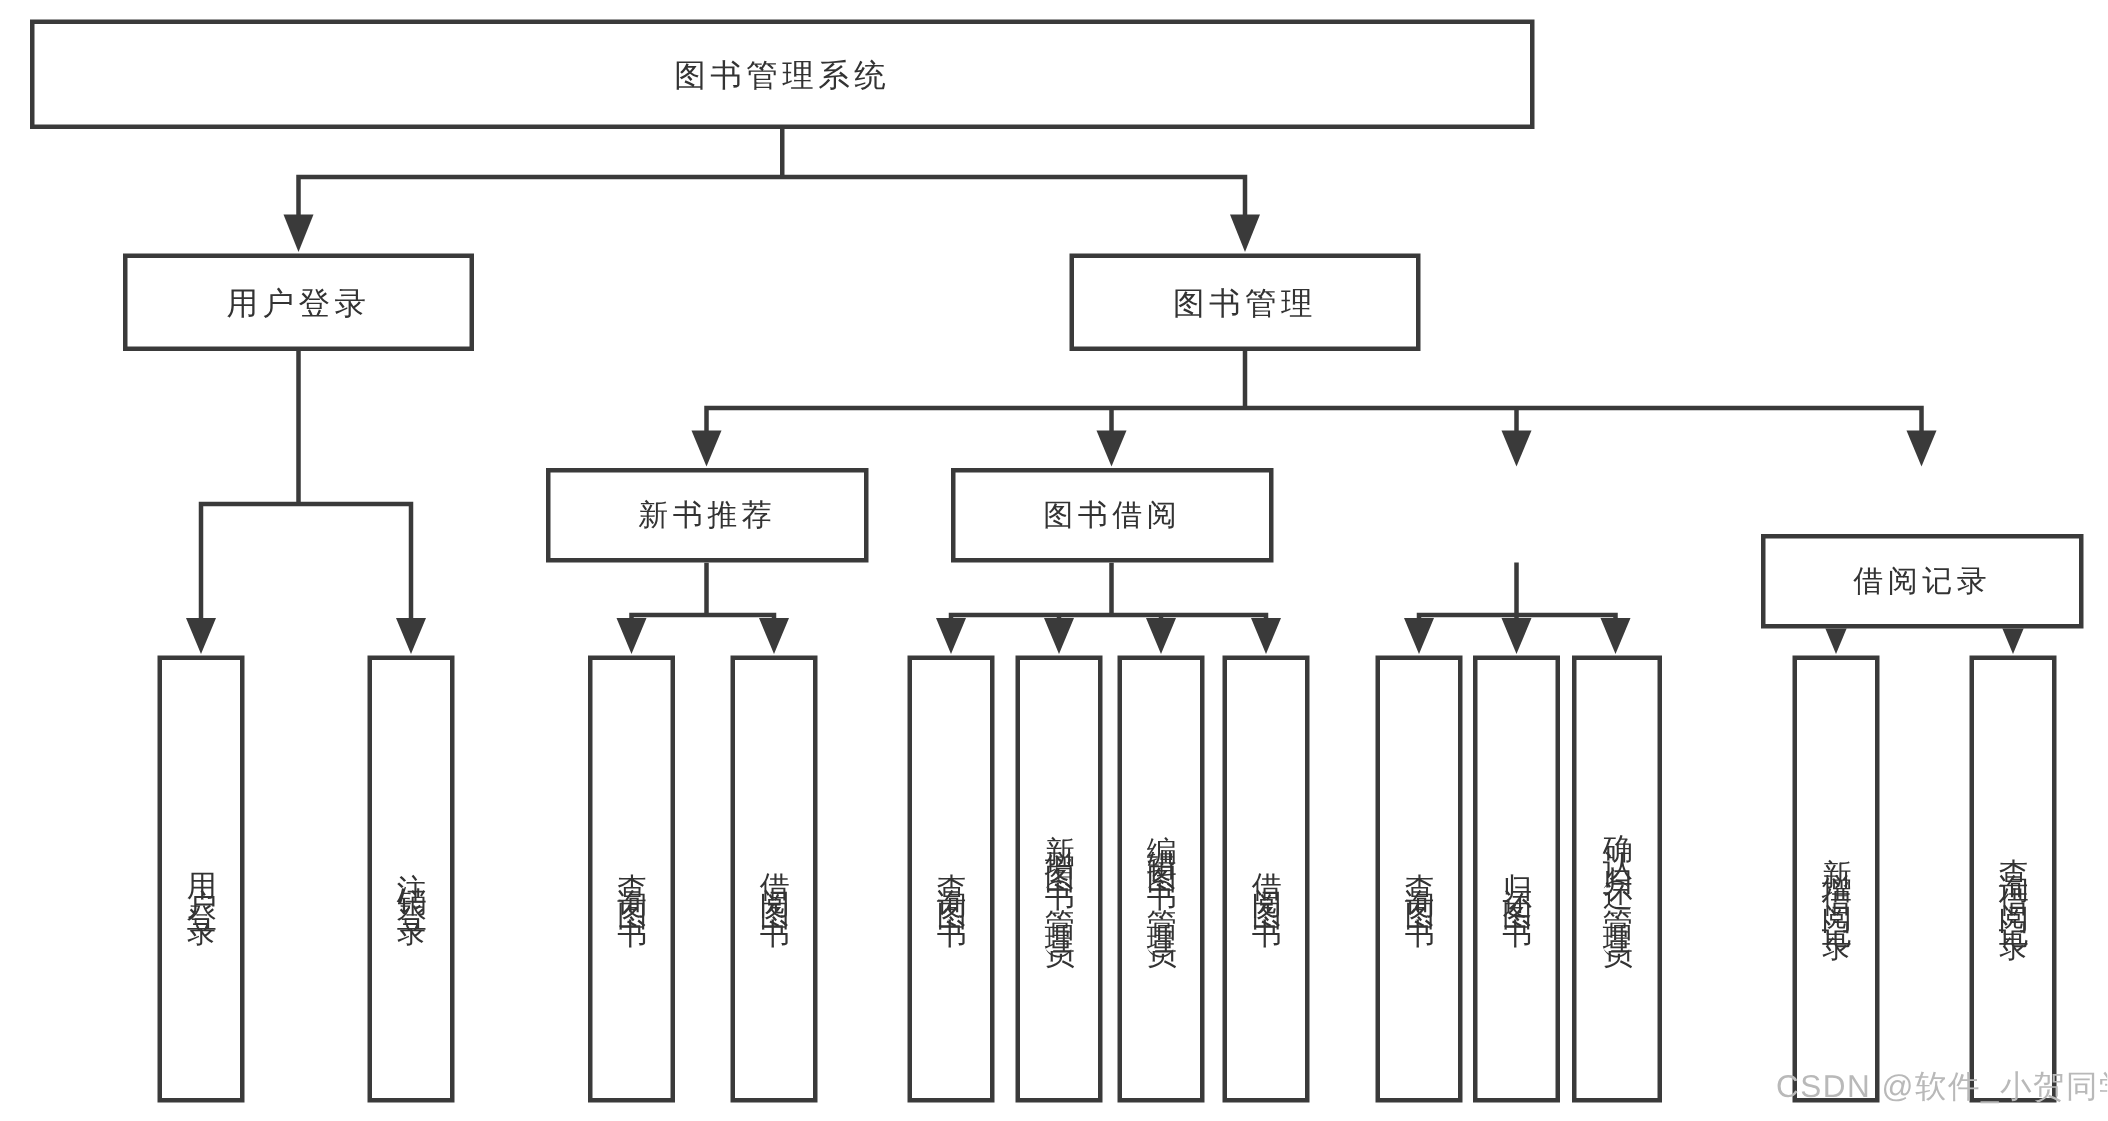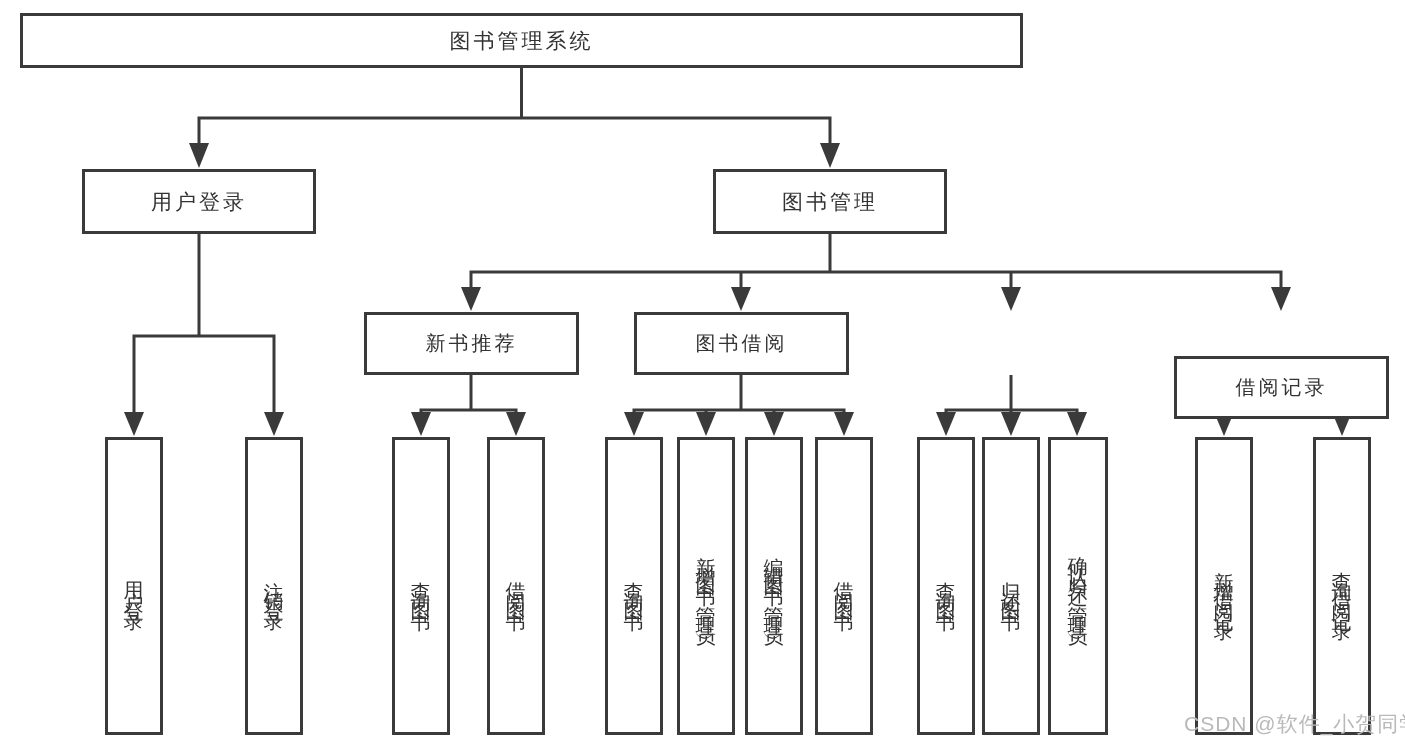--- a/index.html
+++ b/index.html
@@ -90,21 +90,21 @@
       <polygon points="764,412 784,412 774,436"></polygon>
       <polygon points="834,412 854,412 844,436"></polygon>
       <polygon points="936,412 956,412 946,436"></polygon>
       <polygon points="1001,412 1021,412 1011,436"></polygon>
       <polygon points="1067,412 1087,412 1077,436"></polygon>
       <polygon points="1214,412 1234,412 1224,436"></polygon>
       <polygon points="1332,412 1352,412 1342,436"></polygon>
     </g>
   </svg>
 
-  <div class="hbox" style="left:20px; top:13px; width:1003px; height:55px;">
+  <div class="hbox" style="left:20px; top:13px; width:1003px; height:73px;">
     <span>图书管理系统</span>
   </div>
 
   <div class="hbox" style="left:82px; top:169px; width:234px; height:65px;">
     <span>用户登录</span>
   </div>
   <div class="hbox" style="left:713px; top:169px; width:234px; height:65px;text-align:right;">
     <span>图书管理</span>
   </div>
 

